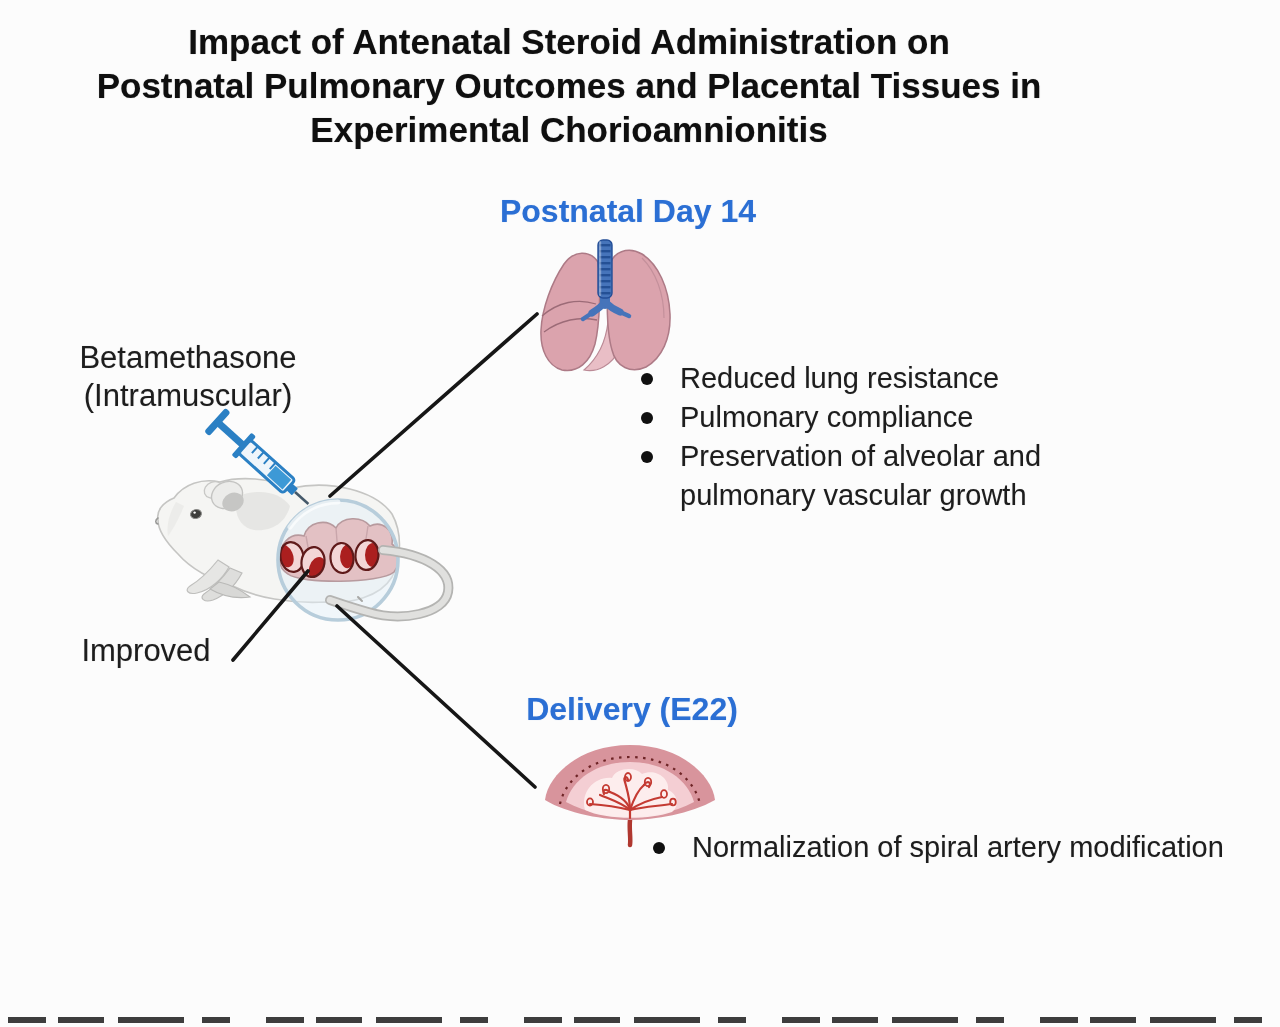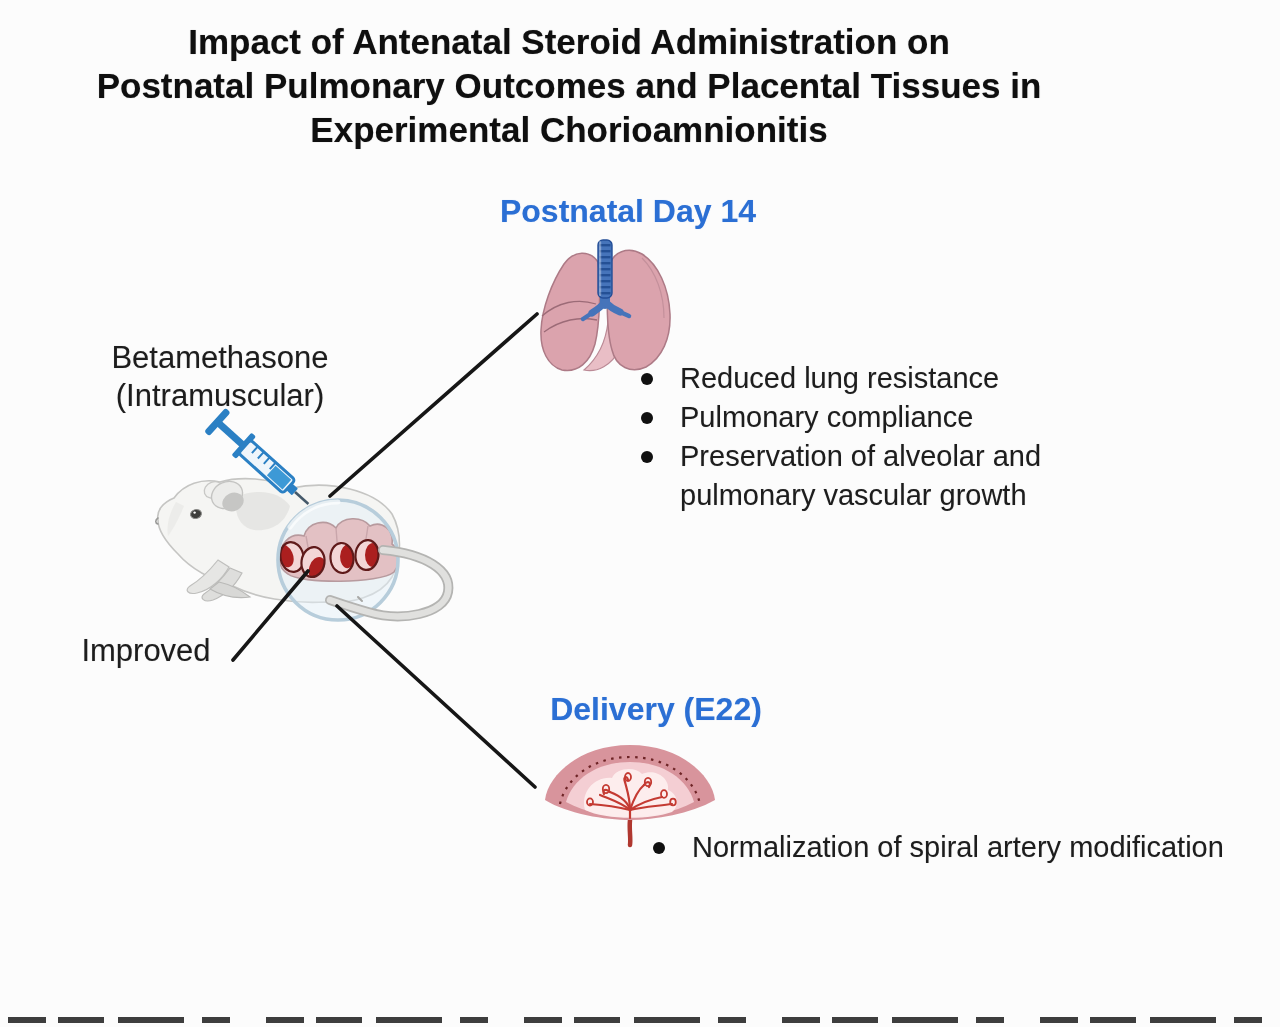--- a/index.html
+++ b/index.html
@@ -63,23 +63,23 @@
 </head>
 <body>
 
 <div class="abs figure-title">
   <div>Impact of Antenatal Steroid Administration on</div>
   <div>Postnatal Pulmonary Outcomes and Placental Tissues in</div>
   <div>Experimental Chorioamnionitis</div>
 </div>
 
 <div class="abs stage-heading" style="left:628px;top:190px;">Postnatal Day 14</div>
-<div class="abs stage-heading" style="left:656px;top:688px;">Delivery (E22)</div>
-
-<div class="abs side-label" style="left:188px;top:339px;margin-left:32px;">
+<div class="abs stage-heading" style="left:632px;top:688px;">Delivery (E22)</div>
+
+<div class="abs side-label" style="left:188px;top:339px;">
   <div>Betamethasone</div>
   <div>(Intramuscular)</div>
 </div>
 <div class="abs side-label" style="left:146px;top:632px;">
   <div>Improved</div>
 </div>
 
 <div class="abs" style="left:534px;top:238px;width:140px;height:140px;">
   <svg width="140" height="140" viewBox="0 0 140 140">
 

